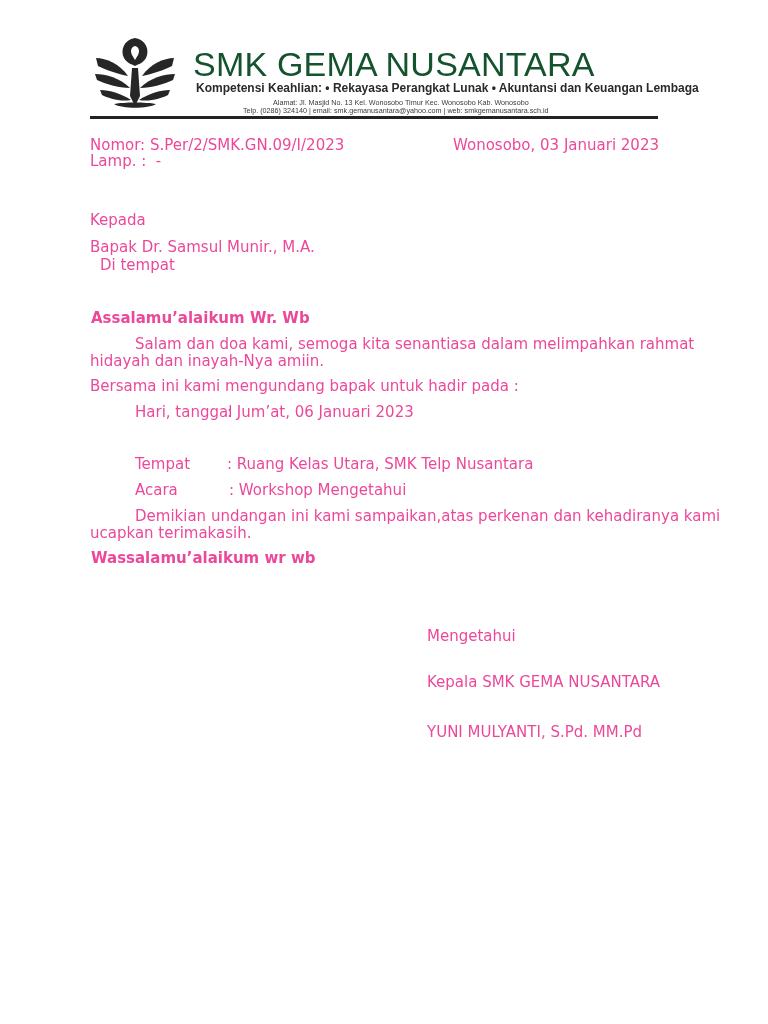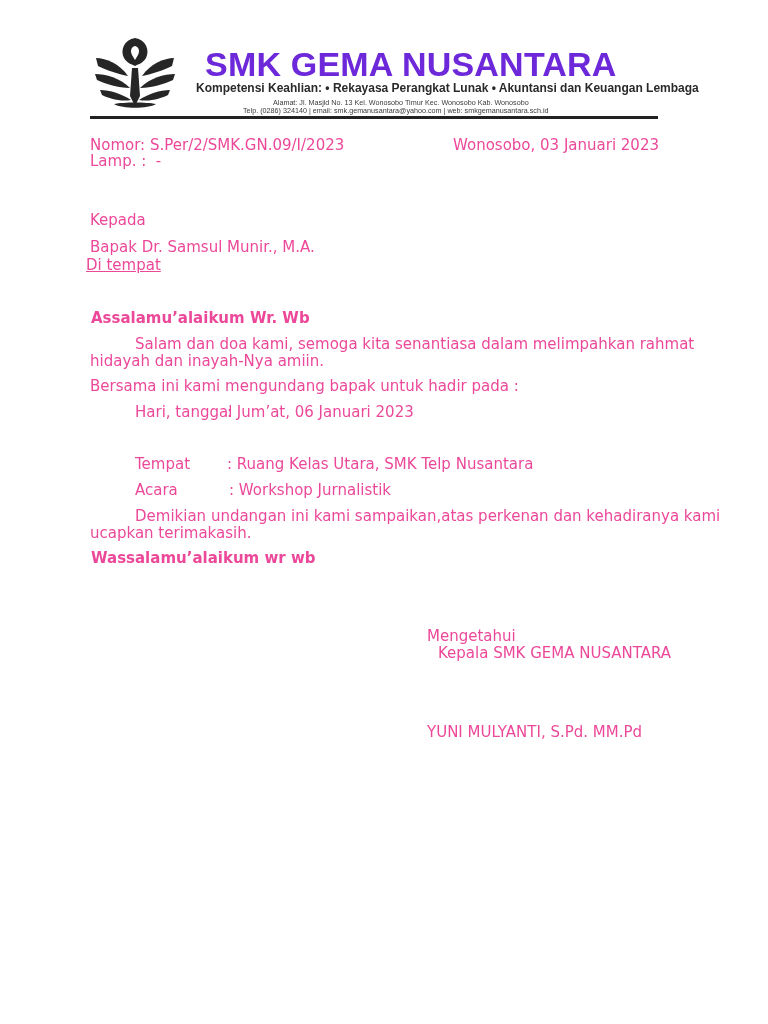--- a/index.html
+++ b/index.html
@@ -37,27 +37,26 @@
       font-size: 13px;
       letter-spacing: 5.2px;
       color: #2a2a2a;
       white-space: nowrap;
     }
     .school-name {
       position: absolute;
       left: 193px;
       top: 44px;
       font-family: "Liberation Sans", sans-serif;
-      font-weight: bold;
+      font-weight: normal;
       font-size: 34px;
       letter-spacing: 0.2px;
-      color: #6d28d9;
+      color: #14532d;
       white-space: nowrap;
       line-height: 40px;
-      margin-left: 12px;
     }
     .kompetensi {
       position: absolute;
       left: 196px;
       top: 81px;
       font-family: "Liberation Sans", sans-serif;
       font-weight: bold;
       font-size: 12px;
       color: #2a2a2a;
       white-space: nowrap;
@@ -130,42 +129,42 @@
   </div>
   <div class="t" style="left:90px; top:153px;">
     <span>Lamp.</span>
     <span>:</span>&nbsp;
     <span>-</span>
   </div>
   <div class="t" style="left:453px; top:137px;">Wonosobo, 03 Januari 2023</div>
 
   <div class="t" style="left:90px; top:212px;">Kepada</div>
   <div class="t" style="left:90px; top:239px;">Bapak Dr. Samsul Munir., M.A.</div>
-  <div class="t" style="left:86px; top:257px;text-decoration:underline;">Di tempat</div>
+  <div class="t" style="left:100px; top:257px;">Di tempat</div>
 
   <div class="t bi" style="left:91px; top:310px;">Assalamu’alaikum Wr. Wb</div>
 
   <div class="t" style="left:135px; top:336px;">Salam dan doa kami, semoga kita senantiasa dalam melimpahkan rahmat</div>
   <div class="t" style="left:90px; top:353px;">hidayah dan inayah-Nya amiin.</div>
   <div class="t" style="left:90px; top:378px;">Bersama ini kami mengundang bapak untuk hadir pada :</div>
 
   <div class="t" style="left:135px; top:404px;">
     <span class="label-col" style="width:92px;">Hari, tanggal</span><span>:</span>
     <span>Jum’at, 06 Januari 2023</span>
   </div>
   <div class="t" style="left:135px; top:456px;">
     <span class="label-col" style="width:92px;">Tempat</span><span>:</span>
     <span>Ruang Kelas Utara, SMK Telp Nusantara</span>
   </div>
   <div class="t" style="left:135px; top:482px;">
     <span class="label-col" style="width:94px;">Acara</span><span>:</span>
-    <span>Workshop Jurnalistik</span>
+    <span>Workshop Mengetahui</span>
   </div>
 
   <div class="t" style="left:135px; top:508px;">Demikian undangan ini kami sampaikan,atas perkenan dan kehadiranya kami</div>
   <div class="t" style="left:90px; top:525px;">ucapkan terimakasih.</div>
   <div class="t bi" style="left:91px; top:550px;">Wassalamu’alaikum wr wb</div>
 
   <div class="t" style="left:427px; top:628px;">Mengetahui</div>
-  <div class="t" style="left:427px; top:645px;margin-left:11px;">Kepala SMK GEMA NUSANTARA</div>
+  <div class="t" style="left:427px; top:674px;">Kepala SMK GEMA NUSANTARA</div>
   <div class="t" style="left:427px; top:724px;">YUNI MULYANTI, S.Pd. MM.Pd</div>
 
 </div>
 
 </body></html>

